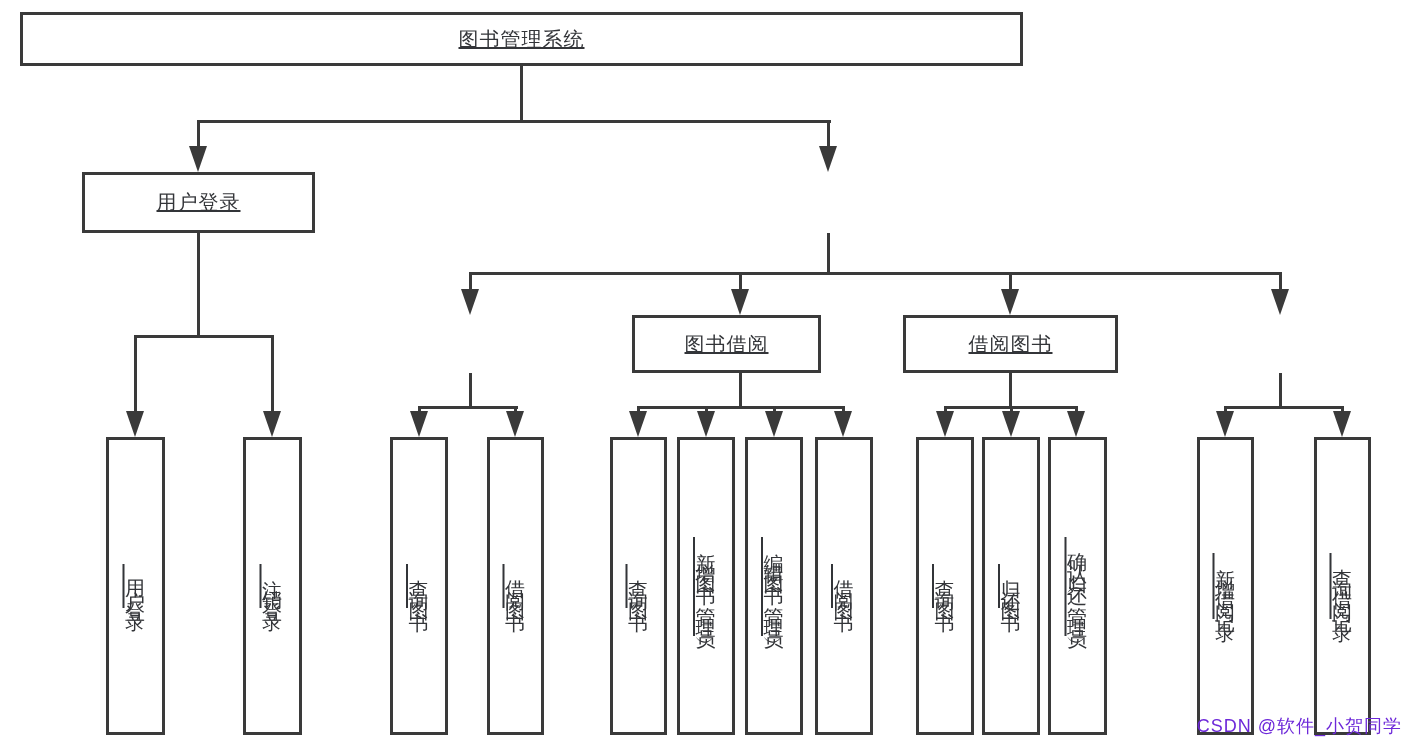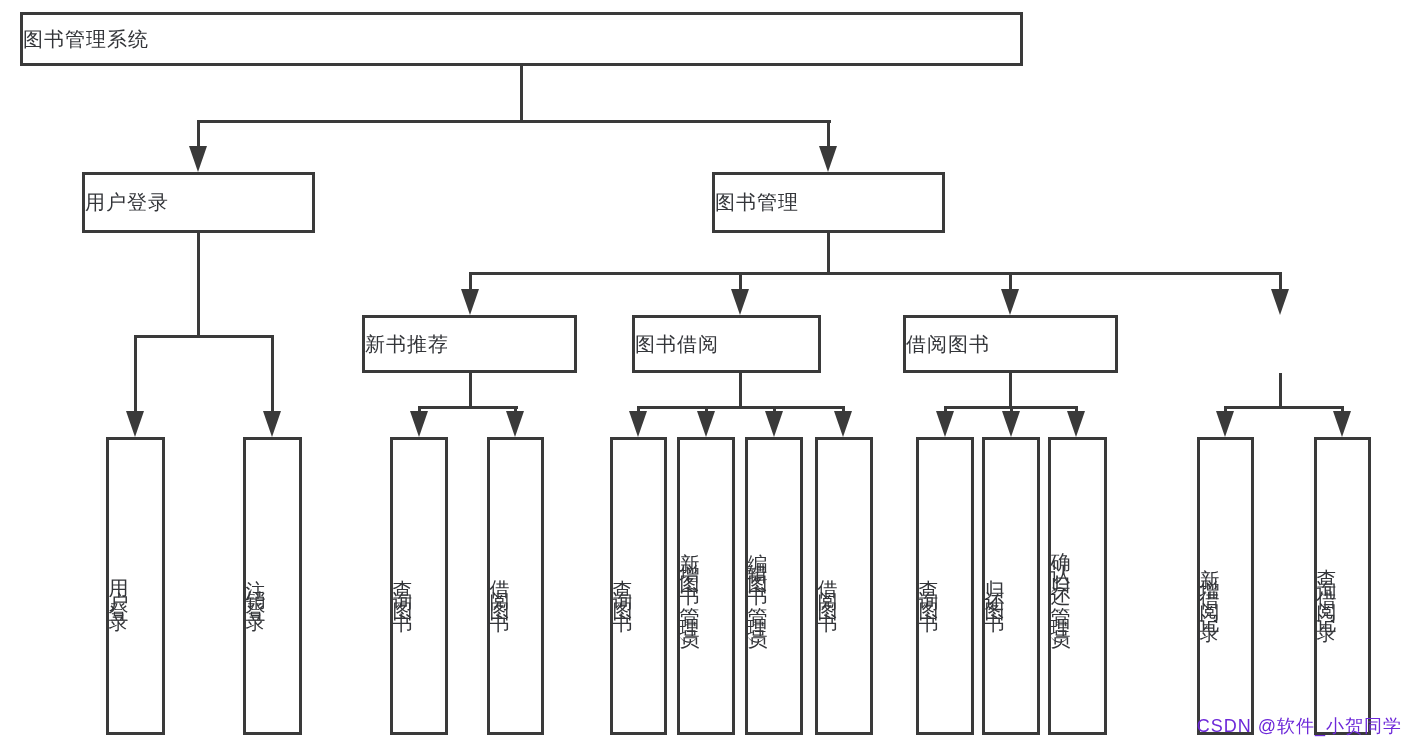--- a/index.html
+++ b/index.html
@@ -2,22 +2,22 @@
 <html><head>
 <meta charset="utf-8">
 <style>
   html,body{margin:0;padding:0;background:#ffffff;}
   .canvas{
     position:relative;width:1405px;height:747px;background:#ffffff;overflow:hidden;
     font-family:"Liberation Sans","DejaVu Sans",sans-serif;
   }
   .box{
     position:absolute;box-sizing:border-box;background:#ffffff;
-    border:3px solid #3a3a3a;display:flex;align-items:center;justify-content:flex-start;
-    color:#333539;font-size:20px;letter-spacing:1px;z-index:2;
+    border:3px solid #3a3a3a;display:flex;align-items:center;justify-content:center;
+    color:#333539;font-size:20px;letter-spacing:1px;z-index:2;text-decoration:underline;
   }
   .box .lbl{white-space:nowrap;}
   .box.v .lbl{
     writing-mode:vertical-rl;text-orientation:upright;
     letter-spacing:11px;white-space:normal;line-height:1;
   }
   .vline{position:absolute;width:3px;background:#3a3a3a;z-index:1;}
   .hline{position:absolute;height:3px;background:#3a3a3a;z-index:1;}
   .arrow{
     position:absolute;width:0;height:0;z-index:1;
@@ -34,27 +34,21 @@
 
 <div class="canvas">
 
   <div class="box" style="left:20px;top:12px;width:1003px;height:54px">
     <span class="lbl">图书管理系统</span>
   </div>
 
   <div class="box" style="left:82px;top:172px;width:233px;height:61px">
     <span class="lbl">用户登录</span>
   </div>
-  <div class="box" style="left:712px;top:172px;width:233px;height:61px">
-    <span class="lbl">图书管理</span>
-  </div>
 
-  <div class="box" style="left:362px;top:315px;width:215px;height:58px">
-    <span class="lbl">新书推荐</span>
-  </div>
   <div class="box" style="left:632px;top:315px;width:189px;height:58px">
     <span class="lbl">图书借阅</span>
   </div>
   <div class="box" style="left:903px;top:315px;width:215px;height:58px">
     <span class="lbl">借阅图书</span>
   </div>
 
   <div class="box v" style="left:106px;top:437px;width:59px;height:298px">
     <span class="lbl">用户登录</span>
   </div>

